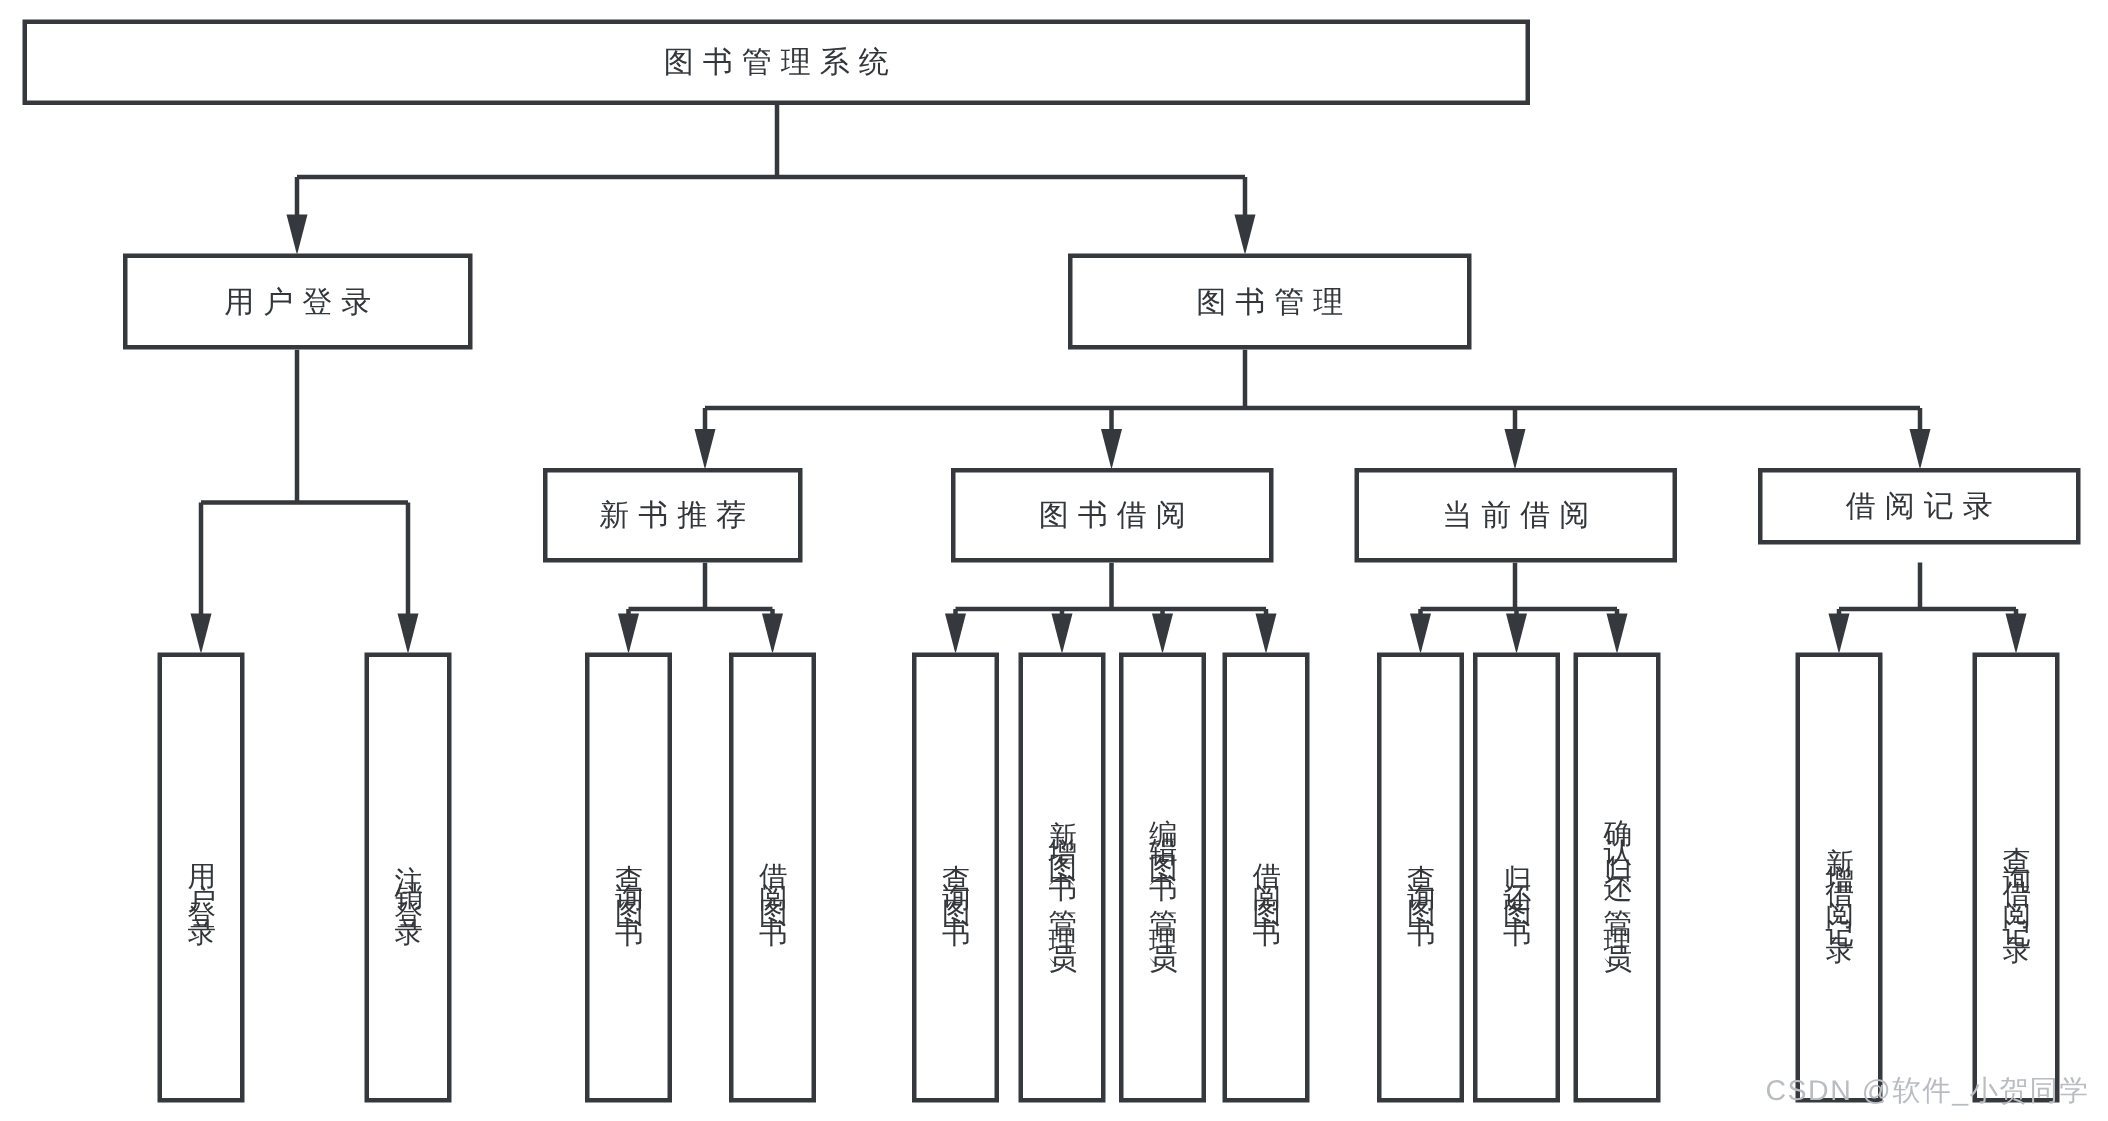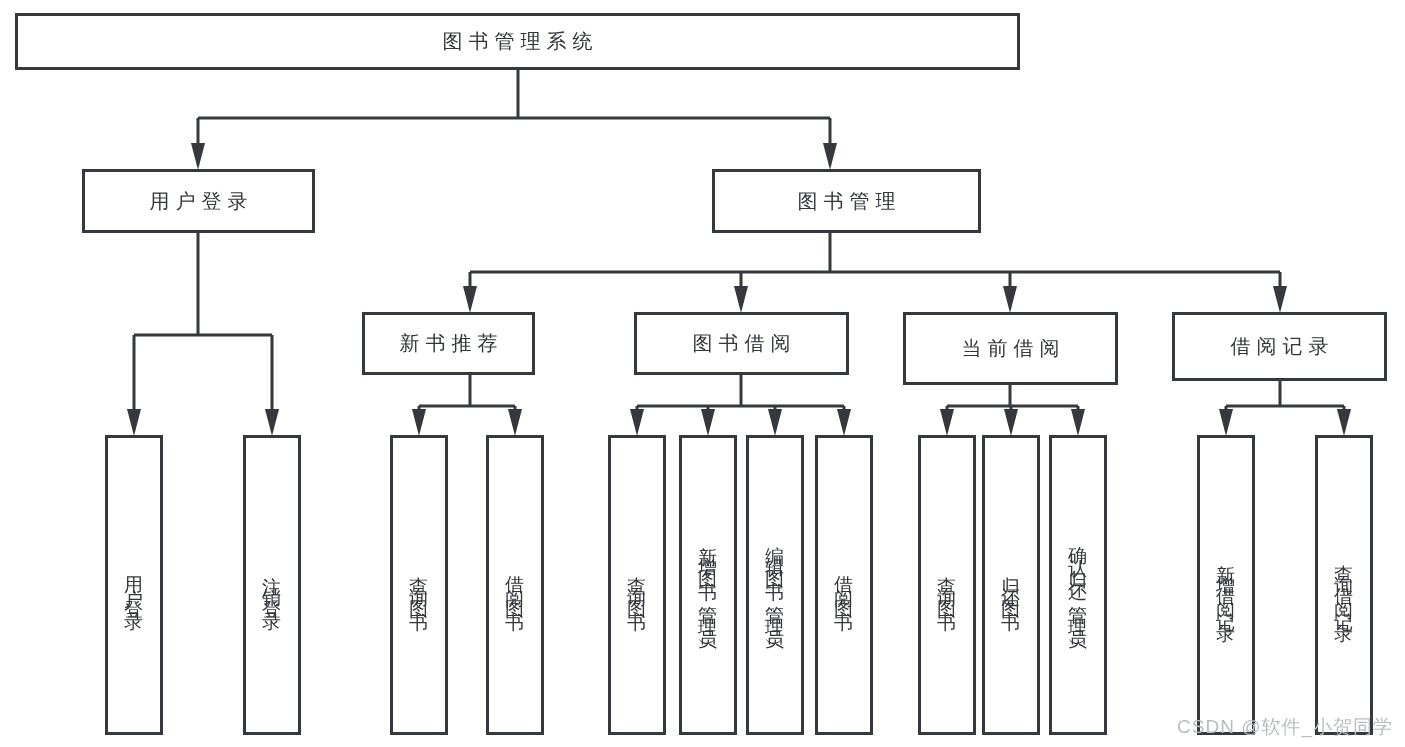--- a/index.html
+++ b/index.html
@@ -106,24 +106,24 @@
   <div class="box" style="left:712px;top:169px;width:269px;height:64px">
     <span class="hlabel">图书管理</span>
   </div>
 
   <div class="box" style="left:362px;top:312px;width:173px;height:63px">
     <span class="hlabel">新书推荐</span>
   </div>
   <div class="box" style="left:634px;top:312px;width:215px;height:63px">
     <span class="hlabel">图书借阅</span>
   </div>
-  <div class="box" style="left:903px;top:312px;width:215px;height:73px">
+  <div class="box" style="left:903px;top:312px;width:215px;height:63px">
     <span class="hlabel">当前借阅</span>
   </div>
-  <div class="box" style="left:1172px;top:312px;width:215px;height:69px">
+  <div class="box" style="left:1172px;top:312px;width:215px;height:51px">
     <span class="hlabel">借阅记录</span>
   </div>
 
   <div class="box vbox" style="left:105px">
     <span class="vlabel">用户登录</span>
   </div>
   <div class="box vbox" style="left:243px">
     <span class="vlabel">注销登录</span>
   </div>
 

